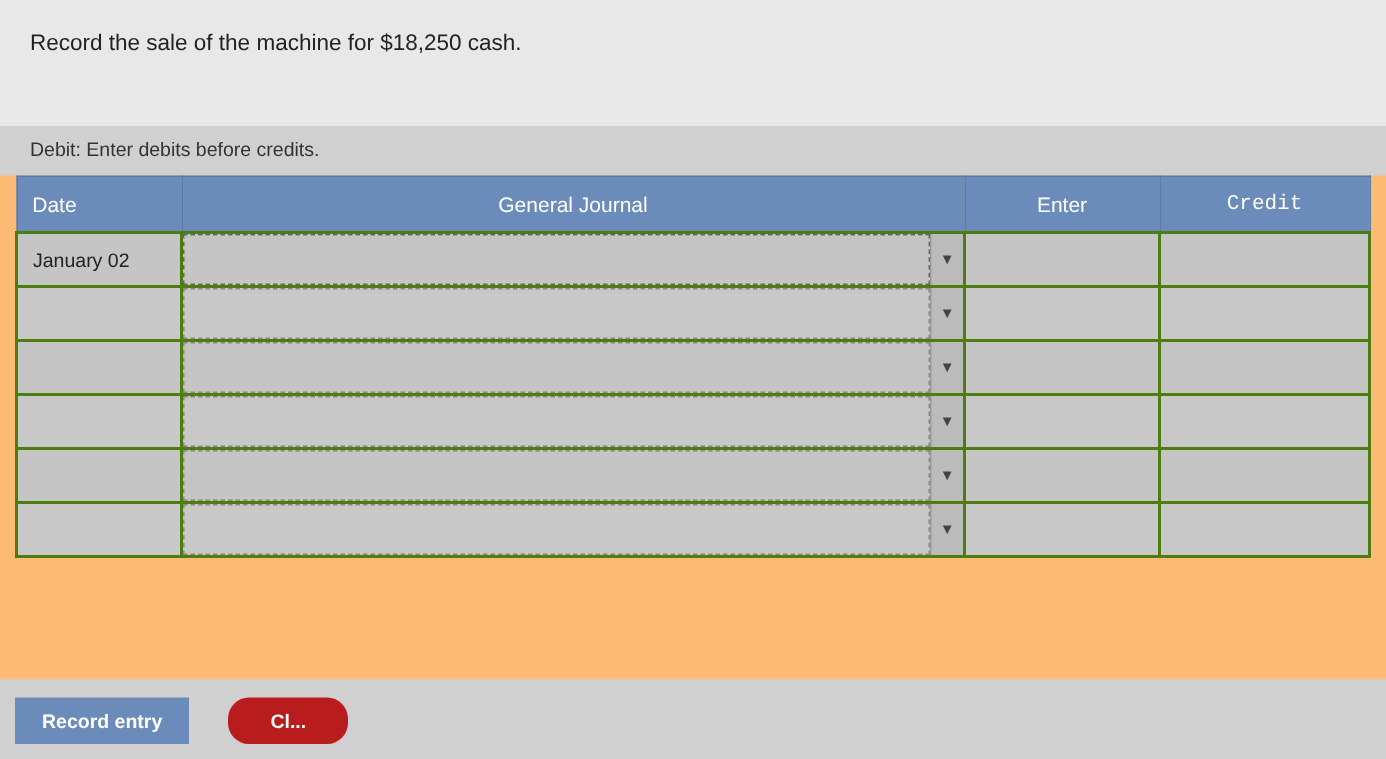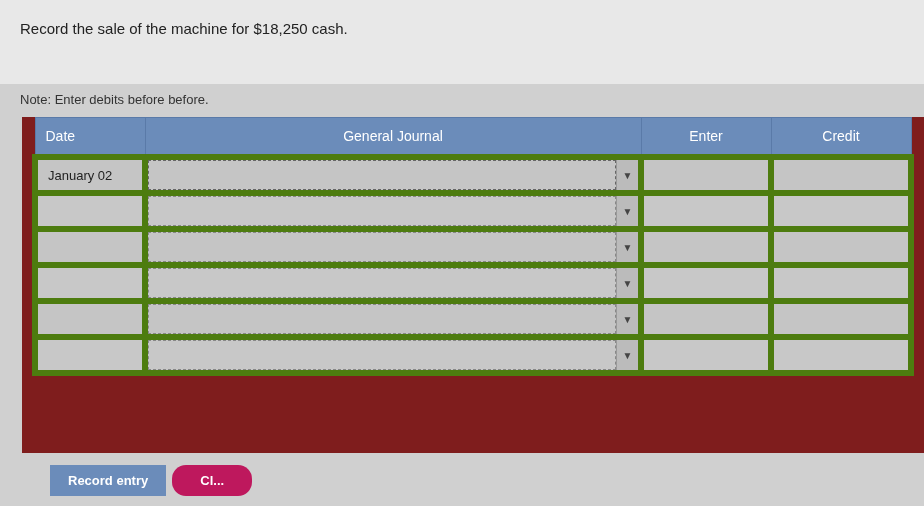--- a/index.html
+++ b/index.html
@@ -23,24 +23,23 @@
     }
     .note-section {
       background: #d0d0d0;
       padding: 8px 20px 10px 20px;
     }
     .note-text {
       font-size: 13px;
       color: #333;
     }
     .table-container {
-      background: #7f1d1d;
+      background: #fdba74;
       padding: 0 10px 0 10px;
       flex: 1;
-      margin-left: 22px;
     }
     table {
       width: 100%;
       border-collapse: collapse;
       table-layout: fixed;
     }
     thead tr th {
       background: #6b8cba;
       color: #fff;
       font-size: 14px;
@@ -51,29 +50,30 @@
     thead tr th.date-col {
       width: 110px;
       text-align: left;
       padding-left: 10px;
     }
     thead tr th.debit-col {
       width: 130px;
     }
     thead tr th.credit-col {
       width: 140px;
+      font-family: Liberation Mono, monospace;
     }
     tbody tr {
       background: #c8c8c8;
     }
     tbody tr:nth-child(odd) {
       background: #c5c5c5;
     }
     tbody tr td {
-      border: 6px solid #4d7c0f;
+      border: 2px solid #4d7c0f;
       height: 36px;
       padding: 2px 4px;
       vertical-align: middle;
       position: relative;
     }
     tbody tr td.date-cell {
       font-size: 13px;
       color: #222;
       padding-left: 10px;
       width: 110px;
@@ -126,49 +126,48 @@
       border: none;
       background: transparent;
       text-align: right;
       font-size: 13px;
       outline: none;
     }
     .bottom-buttons {
       background: #d0d0d0;
       padding: 12px 10px 10px 10px;
       display: flex;
-      gap: 6px;
+      gap: 26px;
       align-items: center;
-      margin-left: 40px;
     }
     .btn {
       background: #6b8cba;
       color: #fff;
       border: none;
       padding: 8px 18px;
       font-size: 13px;
       cursor: pointer;
       font-weight: bold;
       min-width: 110px;
     }
     .btn-secondary {
-      background: #be185d;
+      background: #b91c1c;
       min-width: 80px;
       border-radius: 14px;
     }
   </style>
 </head>
 <body>
 
 <div class="top-section">
   <p class="instruction-text">Record the sale of the machine for $18,250 cash.</p>
 </div>
 
 <div class="note-section">
-  <p class="note-text">Note: Enter debits before before.</p>
+  <p class="note-text">Debit: Enter debits before credits.</p>
 </div>
 
 <div class="table-container">
   <table>
     <thead>
       <tr>
         <th class="date-col">Date</th>
         <th>General Journal</th>
         <th class="debit-col">Enter</th>
         <th class="credit-col">Credit</th>

